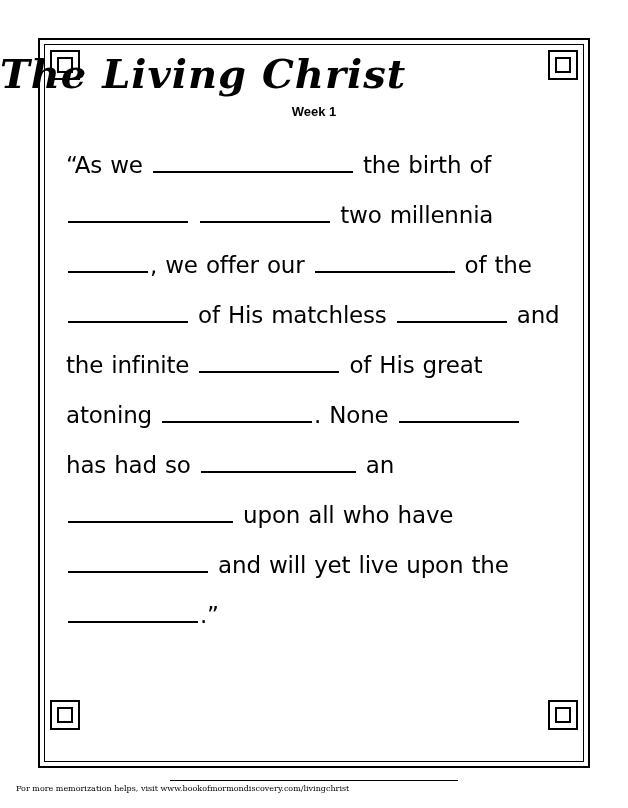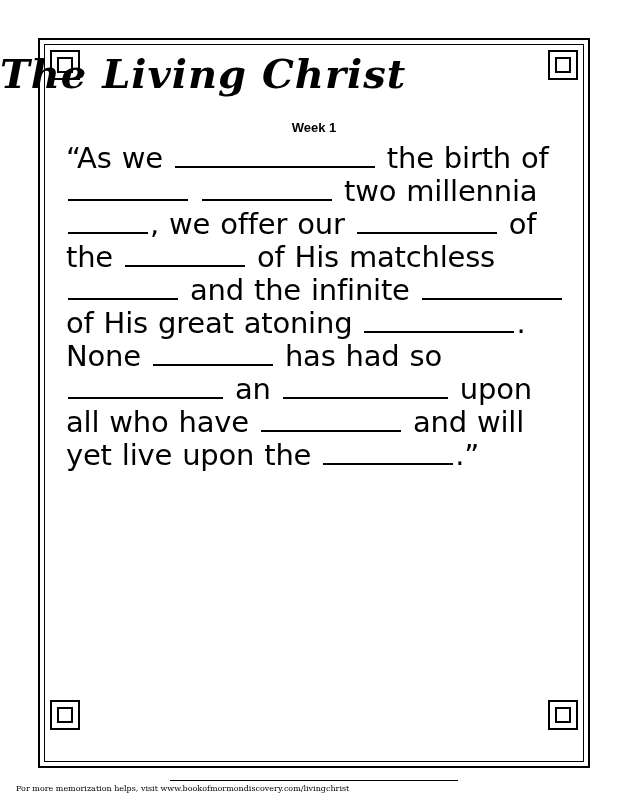--- a/index.html
+++ b/index.html
@@ -78,37 +78,37 @@
     font-family: "DejaVu Serif", serif;
     font-size: 40px;
     font-weight: 700;
     font-style: italic;
     letter-spacing: 1px;
     line-height: 1.1;
   }
   .subtitle {
     position: absolute;
     left: 0;
-    top: 120px;
+    top: 104px;
     width: 628px;
     text-align: center;
     font-family: "Liberation Sans", sans-serif;
     font-size: 13px;
     font-weight: 700;
   }
 
   
   .quote {
     position: absolute;
     left: 66px;
     top: 140px;
     width: 500px;
     font-family: "DejaVu Sans", sans-serif;
-    font-size: 29px;
-    line-height: 30px;
+    font-size: 23px;
+    line-height: 50px;
     letter-spacing: -0.2px;
     color: #000;
     word-spacing: 1px;
   }
   .quote .blank {
     display: inline-block;
     border-bottom: 2px solid #000;
     vertical-align: baseline;
     height: 26px;
     margin: 0 2px;

